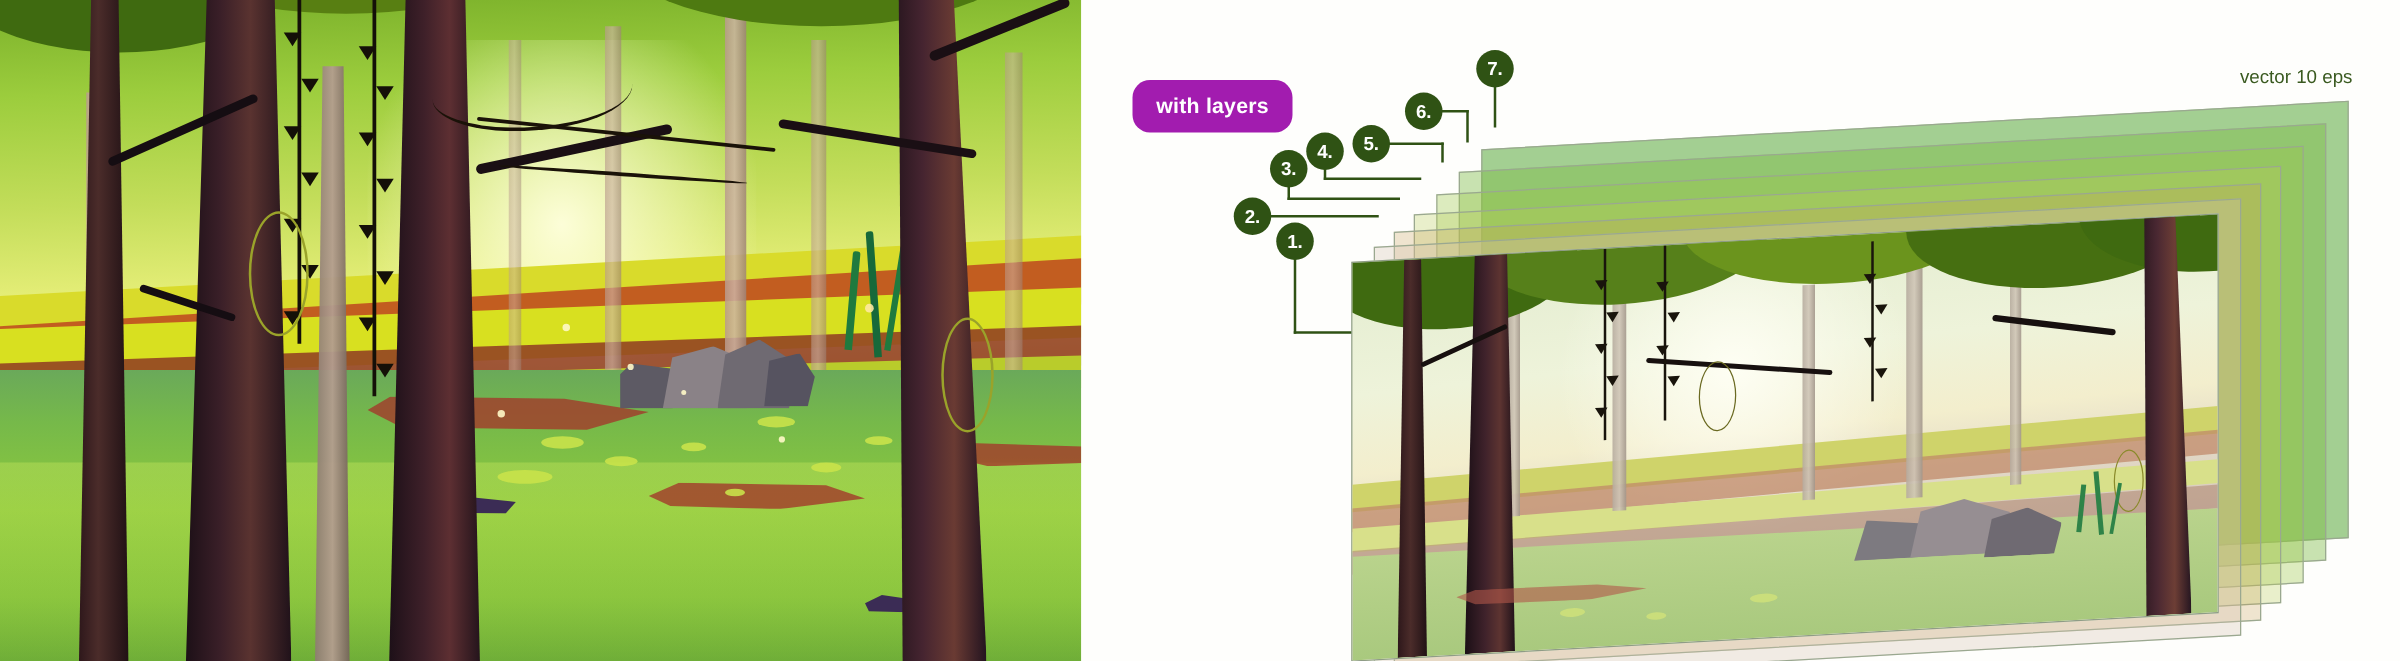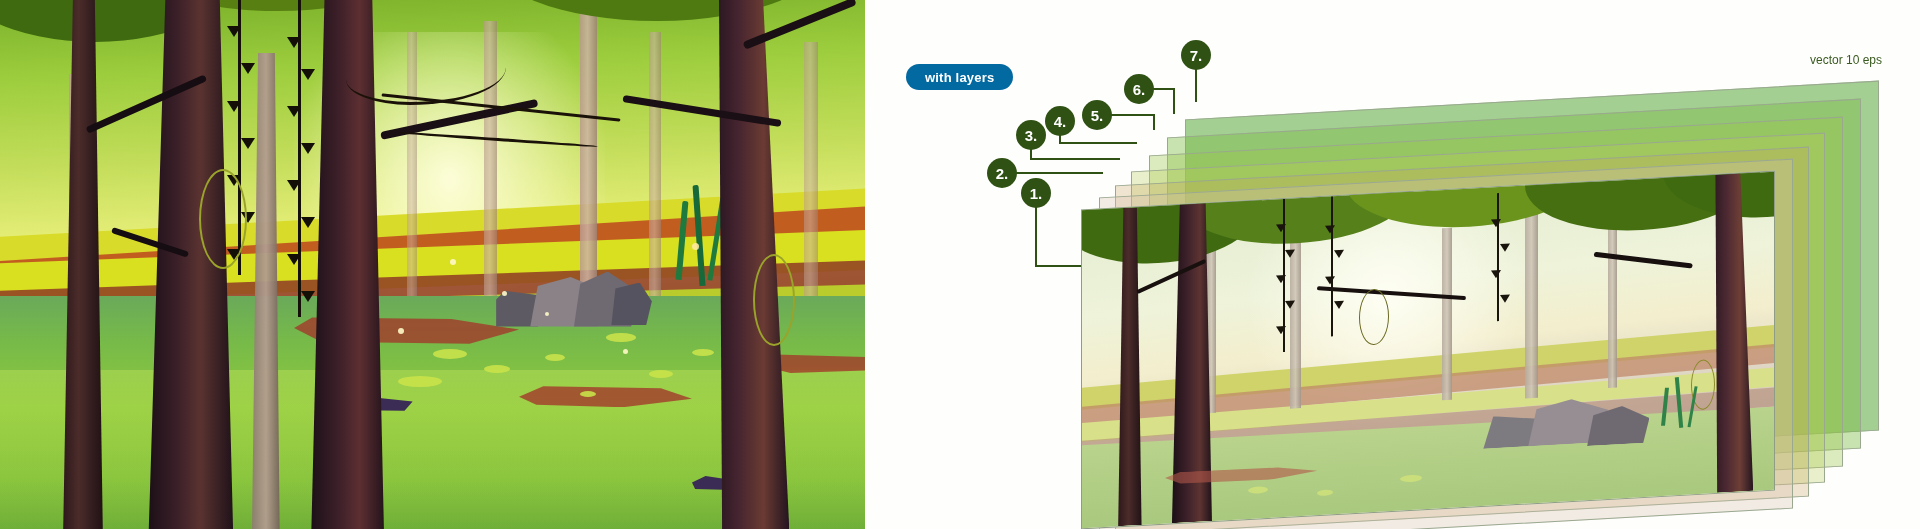--- a/index.html
+++ b/index.html
@@ -36,24 +36,24 @@
   .trunk{position:absolute;bottom:-2%;}
   .canopy{position:absolute;border-radius:50%;}
   .leafy{position:absolute;width:0;height:0;border-left:7px solid transparent;border-right:7px solid transparent;border-top:11px solid #141008;}
   .spark{position:absolute;border-radius:50%;background:#fff8c8;opacity:.9;}
 
   
   .panel{position:absolute;left:865px;top:0;width:1055px;height:529px;background:#fefefc;}
 
   .title{position:absolute;left:40px;top:8px;font-size:54px;line-height:1.05;font-weight:700;
          color:#2f5214;letter-spacing:-1px;white-space:nowrap;}
-  .badge{position:absolute;left:41px;top:64px;height:26px;padding:0 19px;border-radius:14px;
-         background:#0369a1;color:#ffffff;font-size:13px;font-weight:700;
+  .badge{position:absolute;left:41px;top:64px;height:42px;padding:0 19px;border-radius:14px;
+         background:#a21caf;color:#ffffff;font-size:17px;font-weight:700;
          display:flex;align-items:center;letter-spacing:.2px;}
-  .vector{position:absolute;right:38px;top:53px;font-size:12px;color:#3a5a20;font-weight:400;}
+  .vector{position:absolute;right:38px;top:53px;font-size:15px;color:#3a5a20;font-weight:400;}
 
   
   .stack{position:absolute;left:120px;top:82px;width:935px;height:420px;}
   .sheet{position:absolute;border:1px solid #9aa890;}
 
   .photoSheet{position:absolute;overflow:hidden;border:1px solid #8f9c86;background:#dfe9cf;}
   .ps-sky{position:absolute;inset:0;background:linear-gradient(177deg,#e3ecd0 0%,#eef3da 30%,#f3eecd 48%,#e2d9c6 62%,#d7c9bd 76%,#cbd8ab 100%);}
   .ps-haze{position:absolute;left:24%;top:4%;width:40%;height:70%;
            background:radial-gradient(ellipse at 50% 40%,rgba(255,255,245,.95),rgba(255,255,240,0) 72%);}
   .ps-band{position:absolute;left:-6%;width:115%;}

